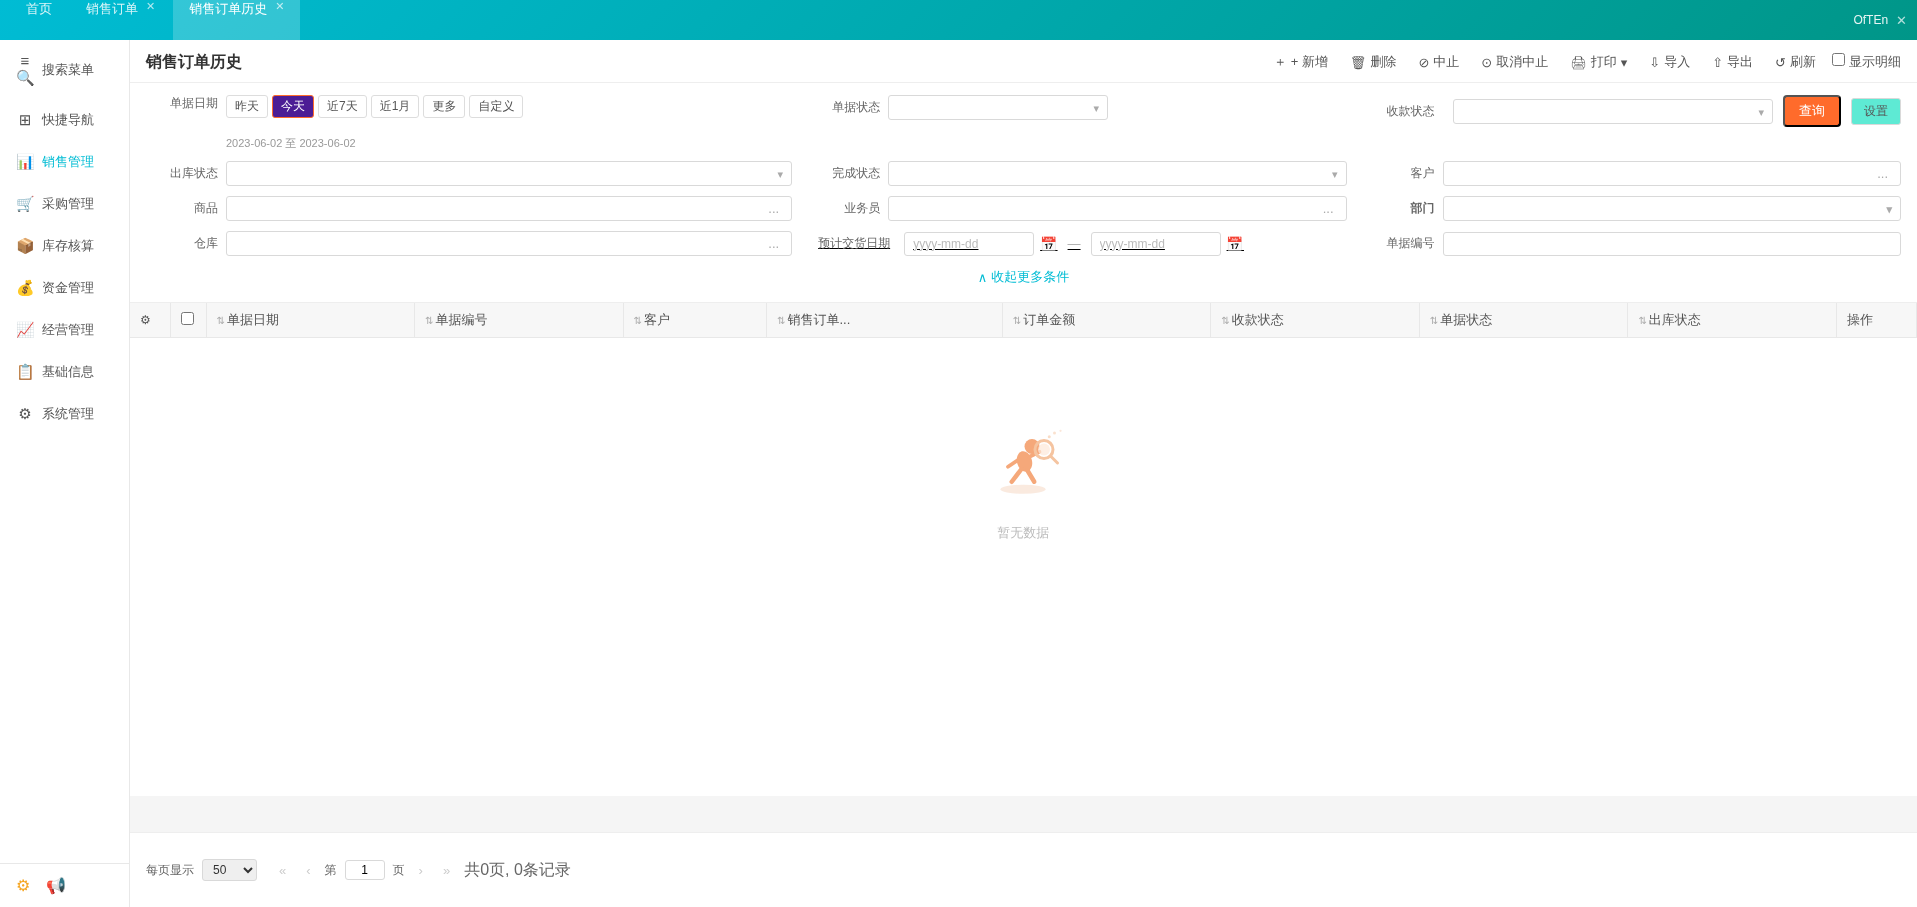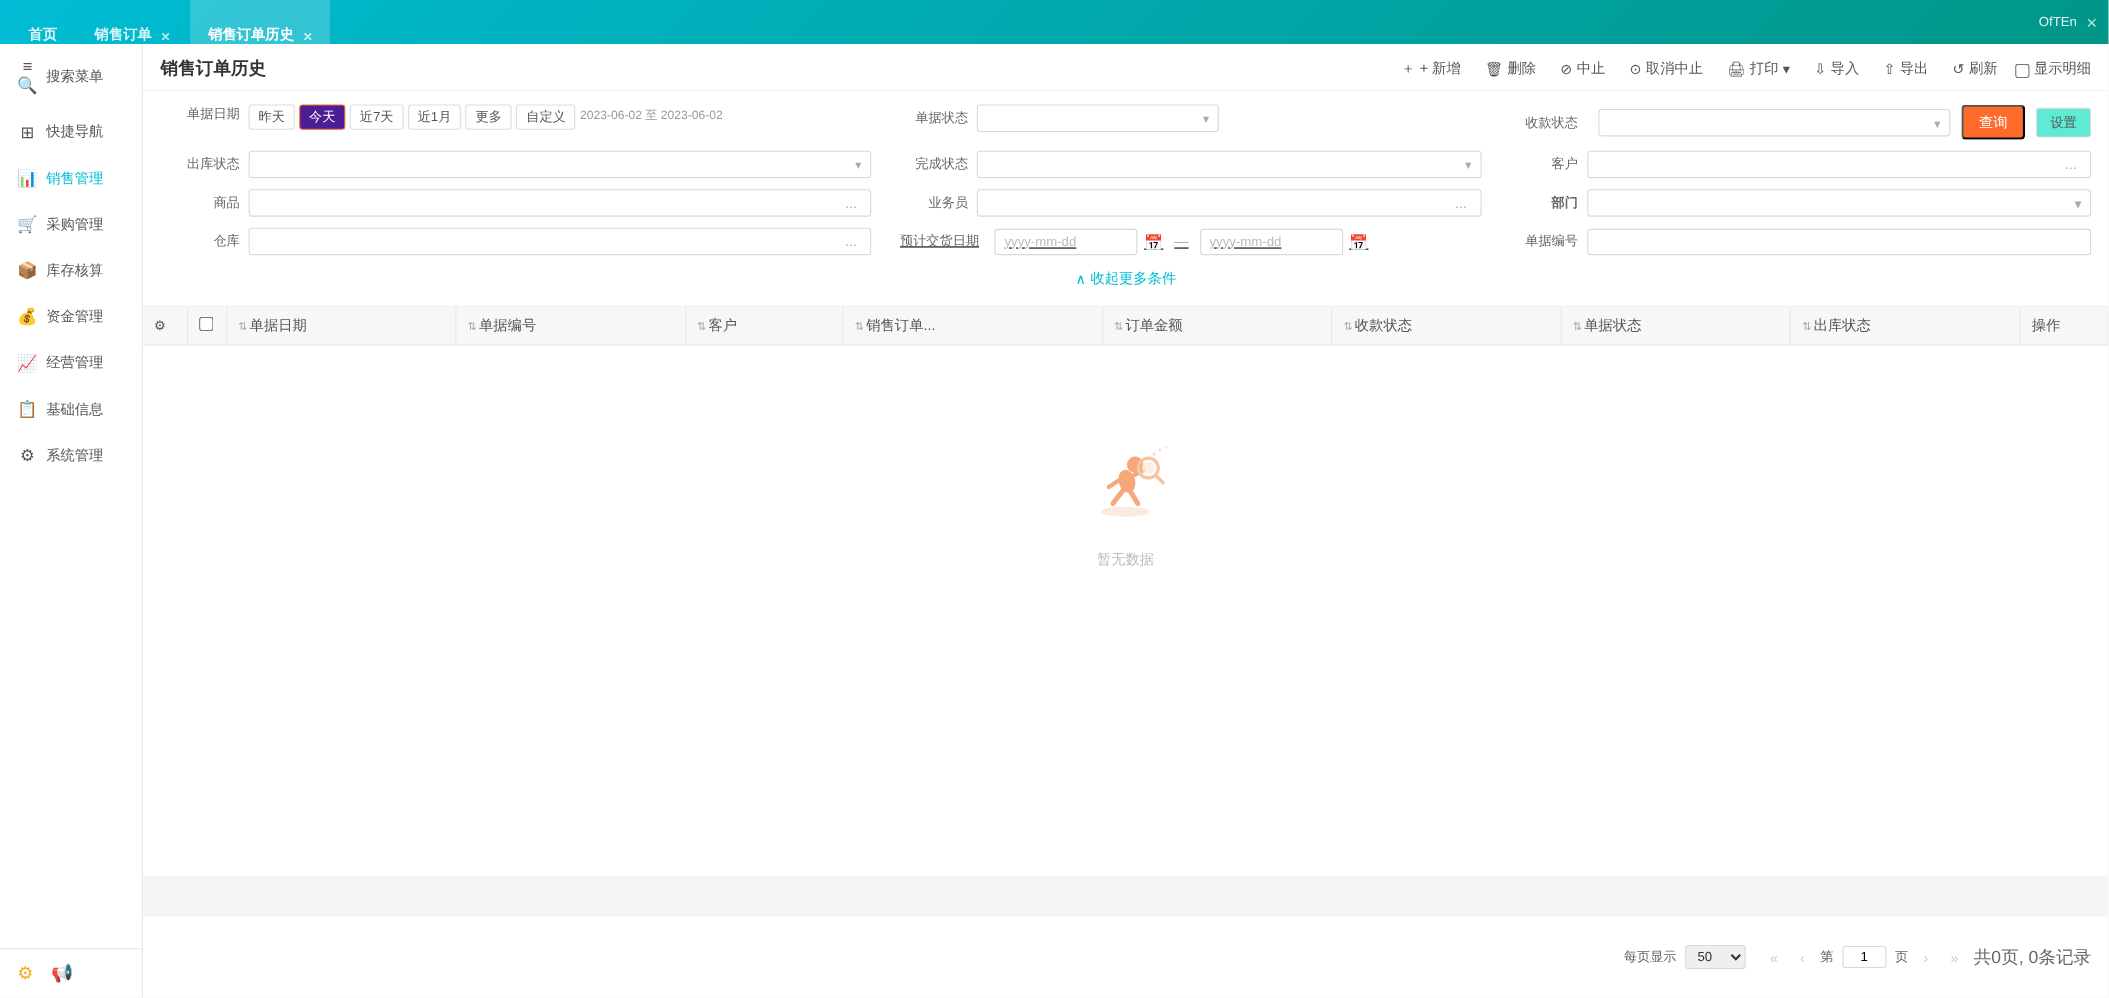--- a/index.html
+++ b/index.html
@@ -17,28 +17,27 @@
     }
     .top-bar-tabs {
       display: flex;
       align-items: center;
       gap: 2px;
       flex: 1;
     }
     .tab-item {
       height: 40px;
       display: flex;
-      align-items: flex-end;
+      align-items: flex-start;
       padding: 0 16px;
       color: rgba(255,255,255,0.85);
       cursor: pointer;
       gap: 6px;
       font-size: 13px;
       white-space: nowrap;
-      font-weight: bold;
     }
     .tab-item.active {
       background: rgba(255,255,255,0.2);
       color: #fff;
     }
     .tab-item .close-btn {
       font-size: 11px;
       color: rgba(255,255,255,0.7);
       cursor: pointer;
       margin-left: 2px;
@@ -136,21 +135,21 @@
     .toolbar-btn-primary {
       background: #ff6b2b;
       color: #fff !important;
       border-radius: 4px;
       padding: 5px 14px;
       cursor: pointer;
       font-size: 13px;
     }
     .display-detail {
       display: flex;
-      align-items: flex-end;
+      align-items: flex-start;
       gap: 4px;
       font-size: 12px;
       color: #555;
     }
     .display-detail input[type=checkbox] { cursor: pointer; }
 
     
     .filter-area {
       background: #fff;
       padding: 12px 16px;
@@ -284,21 +283,21 @@
     }
     .empty-text {
       color: #bbb;
       font-size: 13px;
     }
 
     
     .pagination-bar {
       display: flex;
       align-items: center;
-      justify-content: flex-end;
+      justify-content: flex-start;
       padding: 26px 16px;
       background: #fff;
       border-top: 1px solid #eee;
       gap: 8px;
       flex-shrink: 0;
       margin-top: 36px;
     }
     .pagination-bar .pg-label { color: #666; font-size: 12px; }
     .page-size-select {
       border: 1px solid #d9d9d9;
@@ -444,21 +443,21 @@
         </div>
       </div>
     </div>
 
     <div class="filter-area">
 
       <div style="display:flex; align-items:flex-start; margin-bottom:10px; gap:16px;">
 
         <div style="display:flex; align-items:flex-start; flex:1.2;">
           <div class="filter-label">单据日期</div>
-          <div style="display:flex; flex-direction:row; gap:4px;">
+          <div style="display:flex; flex-direction:column; gap:16px;">
             <div class="date-quick-btns">
               <button class="date-quick-btn">昨天</button>
               <button class="date-quick-btn active">今天</button>
               <button class="date-quick-btn">近7天</button>
               <button class="date-quick-btn">近1月</button>
               <button class="date-quick-btn">更多</button>
               <button class="date-quick-btn">自定义</button>
             </div>
             <div class="date-range-text">2023-06-02 至 2023-06-02</div>
           </div>

